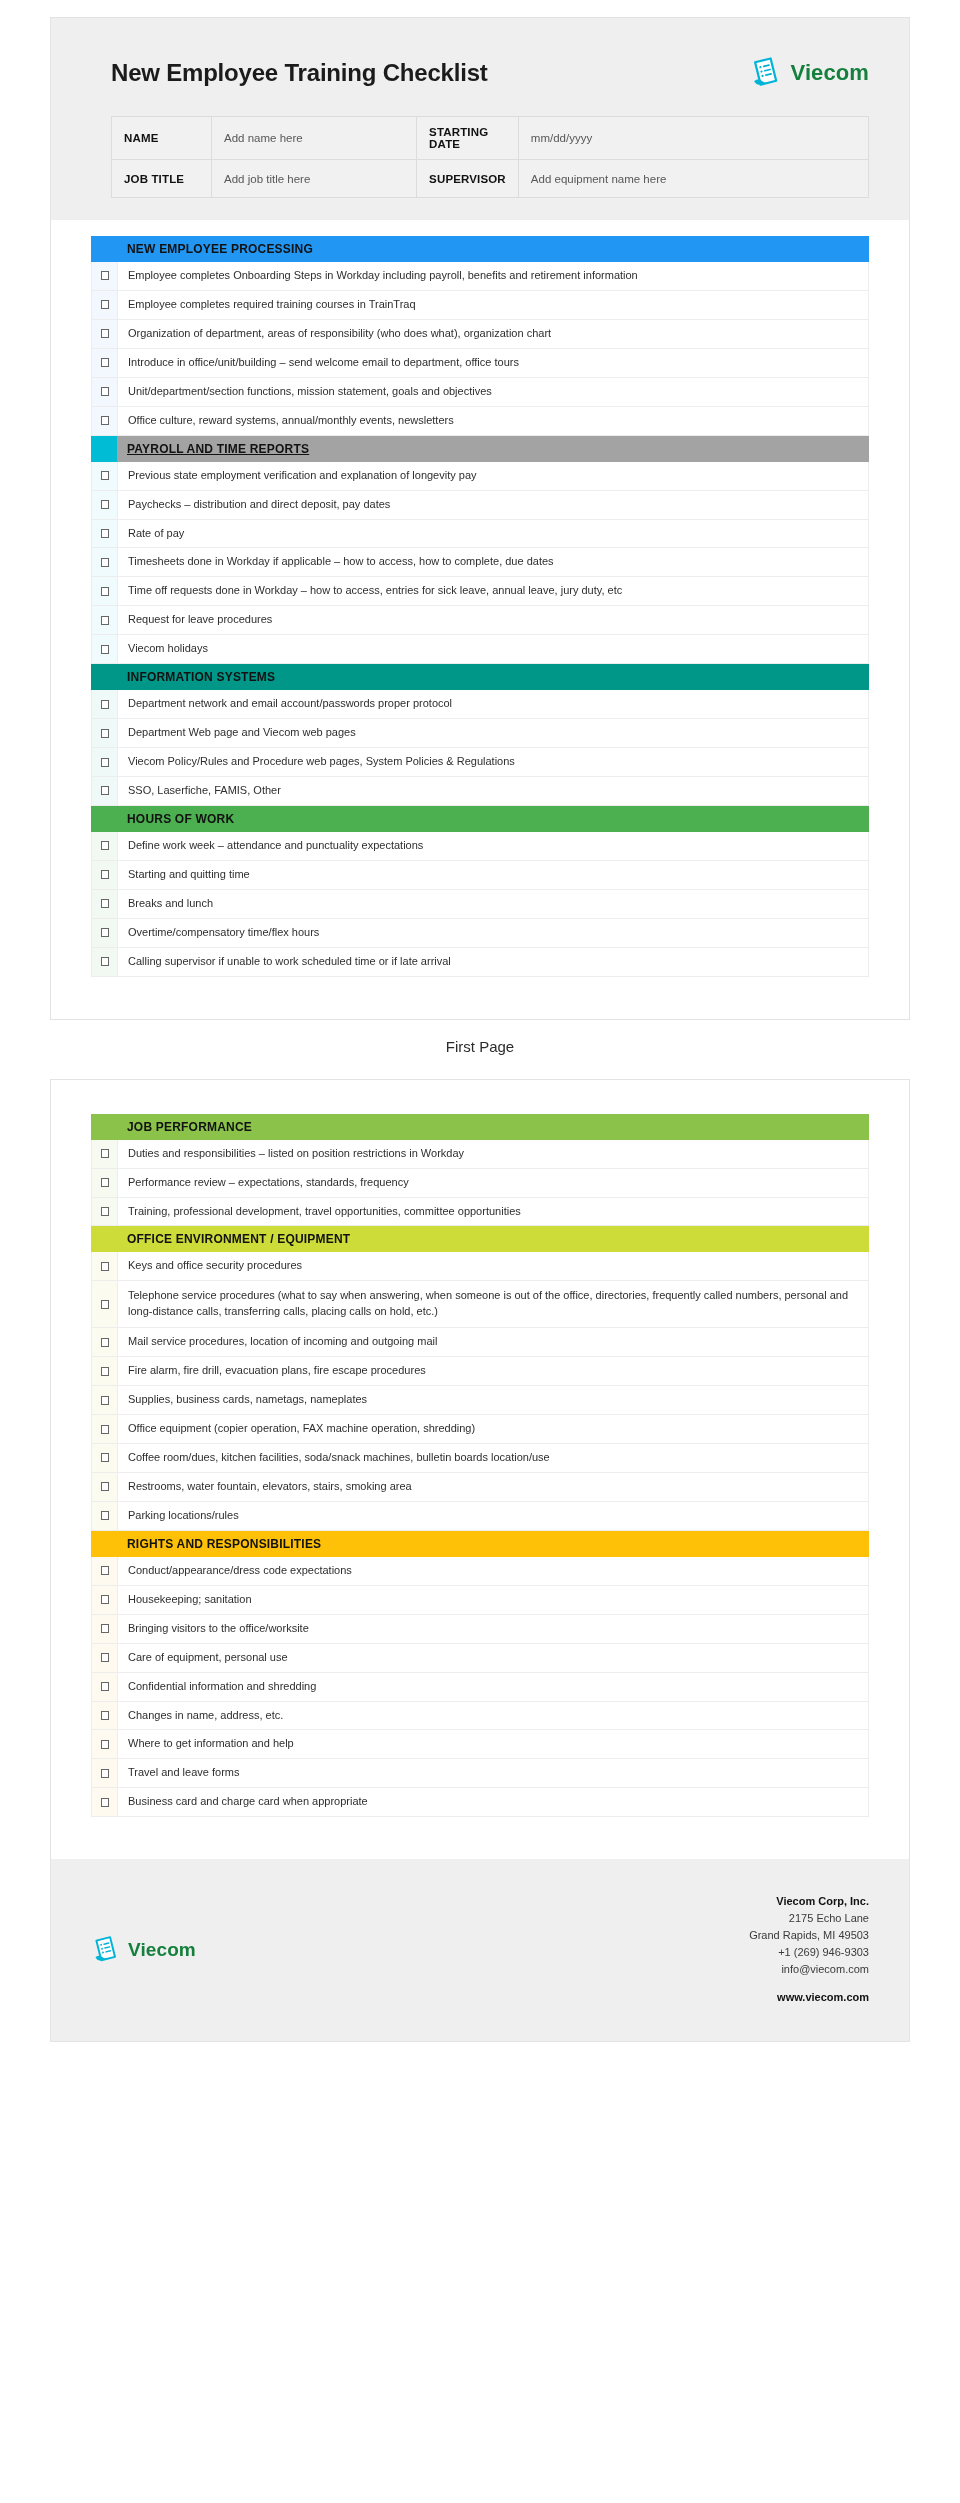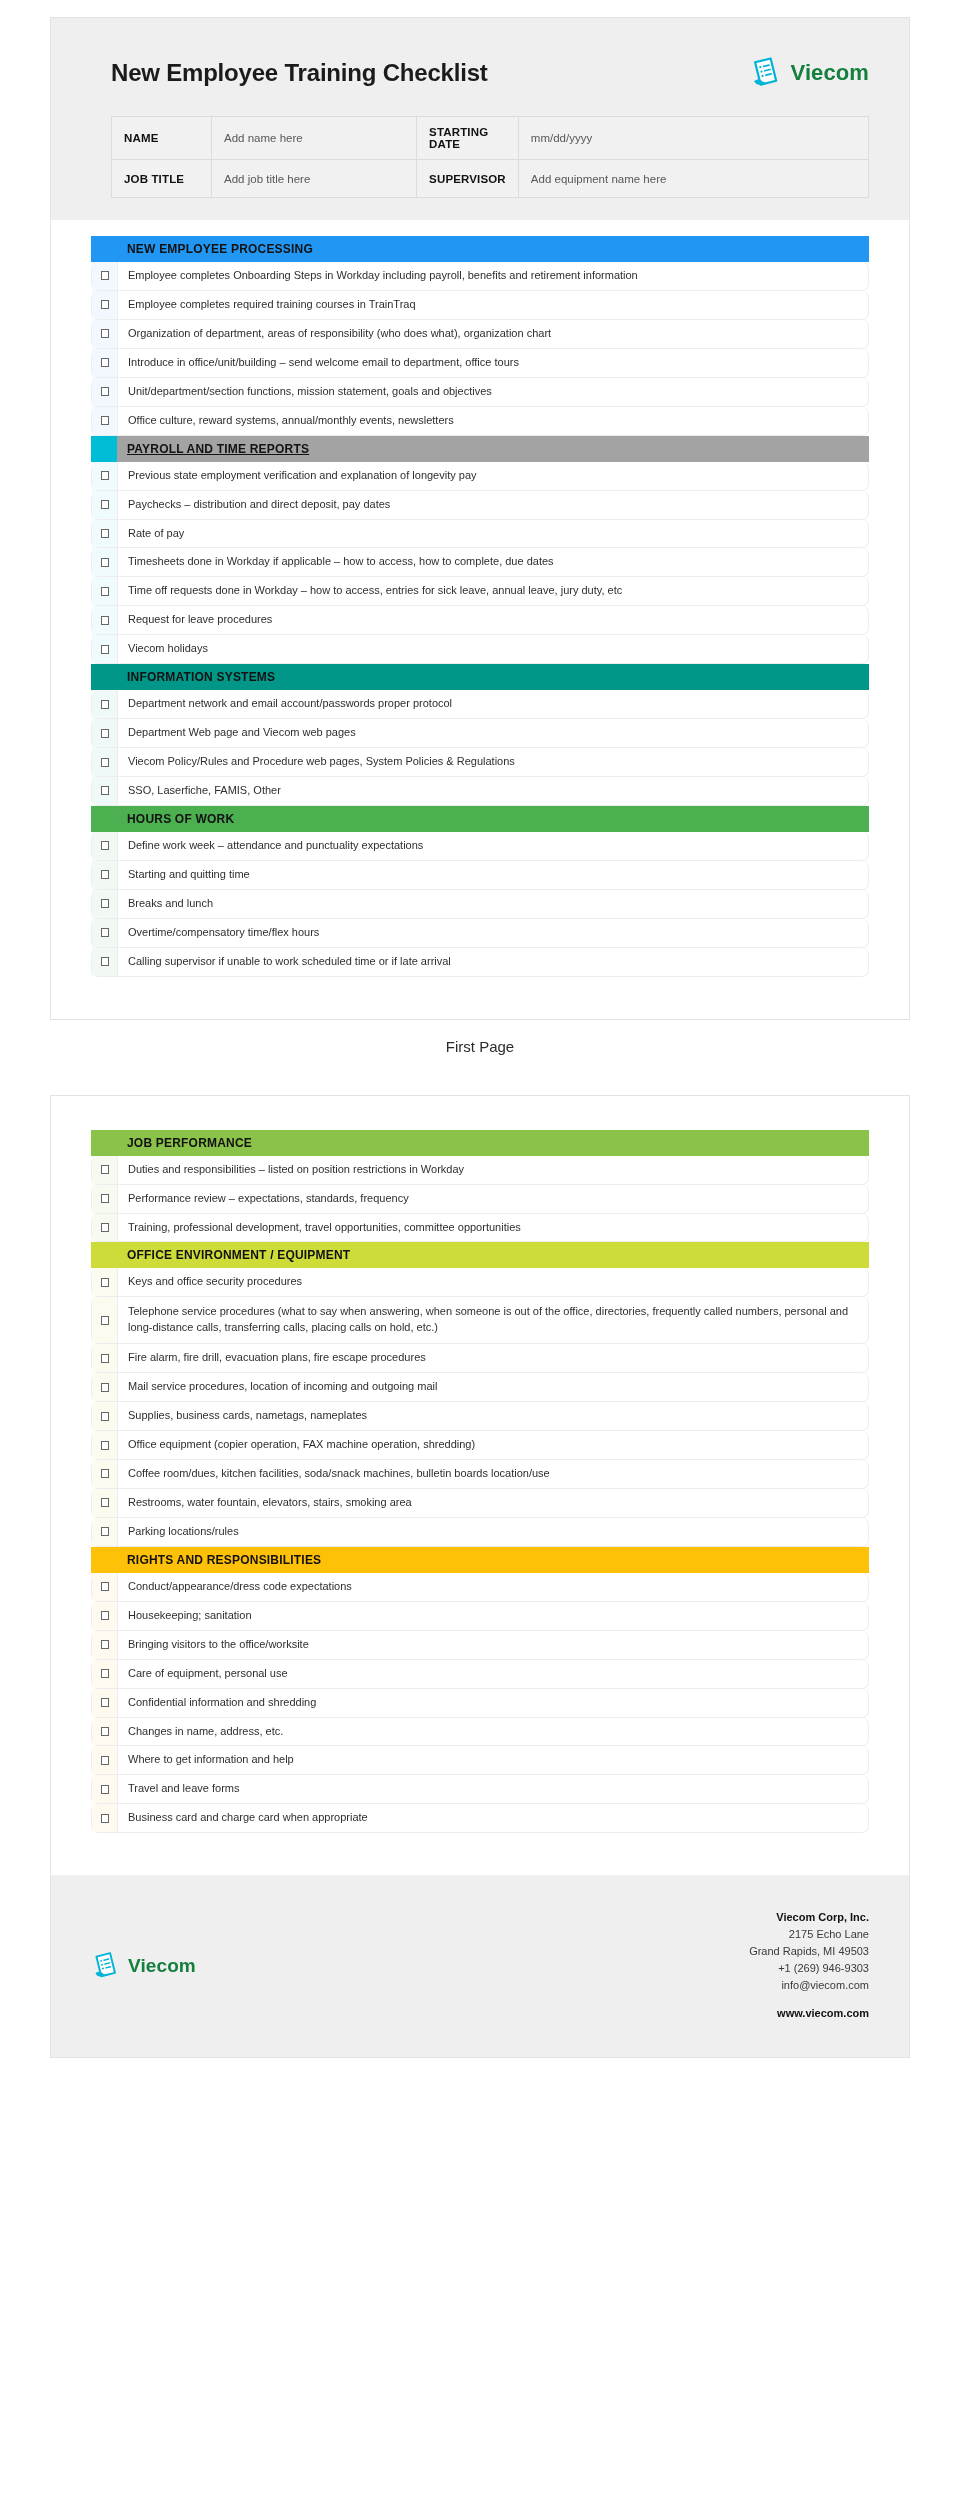--- a/index.html
+++ b/index.html
@@ -14,21 +14,21 @@
 
   
   .sheet {
     width: 860px;
     margin: 0 auto;
     background: #ffffff;
     border: 1px solid #e3e3e3;
     position: relative;
   }
   .sheet-1 { margin-top: 17px; }
-  .sheet-2 { margin-top: 16px; }
+  .sheet-2 { margin-top: 0; }
 
   .sheet-header {
     background: #efefef;
     padding: 30px 40px 22px 60px;
   }
   .header-top {
     display: flex;
     align-items: center;
     justify-content: space-between;
     padding: 8px 0 26px 0;
@@ -99,21 +99,20 @@
     letter-spacing: 0.2px;
   }
 
   .row {
     display: flex;
     align-items: stretch;
     border-bottom: 1px solid #ededed;
     border-left: 1px solid #ededed;
     border-right: 1px solid #ededed;
     min-height: 27px;
-    border-radius: 7px;
   }
   .row .box-cell {
     width: 26px;
     flex: 0 0 26px;
     display: flex;
     align-items: center;
     justify-content: center;
     border-right: 1px solid #ededed;
   }
   .chk {
@@ -402,27 +401,27 @@
         <div class="row tall">
           <div class="box-cell" style="background: rgb(251, 252, 239);">
             <span class="chk"></span>
           </div>
           <div class="text">Telephone service procedures (what to say when answering, when someone is out of the office, directories, frequently called numbers, personal and long-distance calls, transferring calls, placing calls on hold, etc.)</div>
         </div>
         <div class="row">
           <div class="box-cell" style="background: rgb(251, 252, 239);">
             <span class="chk"></span>
           </div>
+          <div class="text">Mail service procedures, location of incoming and outgoing mail</div>
+        </div>
+        <div class="row">
+          <div class="box-cell" style="background: rgb(251, 252, 239);">
+            <span class="chk"></span>
+          </div>
           <div class="text">Fire alarm, fire drill, evacuation plans, fire escape procedures</div>
-        </div>
-        <div class="row">
-          <div class="box-cell" style="background: rgb(251, 252, 239);">
-            <span class="chk"></span>
-          </div>
-          <div class="text">Mail service procedures, location of incoming and outgoing mail</div>
         </div>
         <div class="row">
           <div class="box-cell" style="background: rgb(251, 252, 239);">
             <span class="chk"></span>
           </div>
           <div class="text">Supplies, business cards, nametags, nameplates</div>
         </div>
         <div class="row">
           <div class="box-cell" style="background: rgb(251, 252, 239);">
             <span class="chk"></span>

